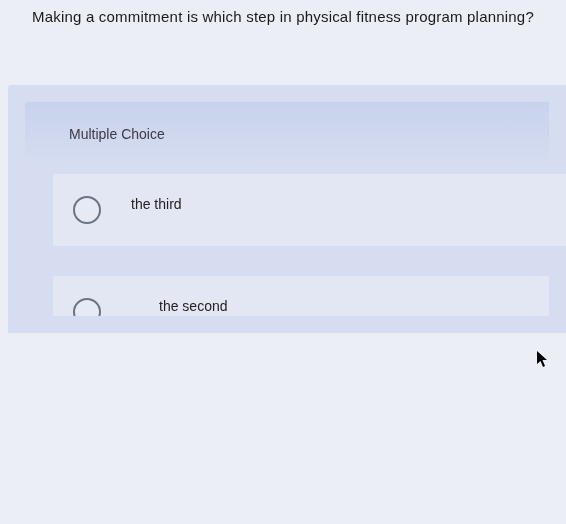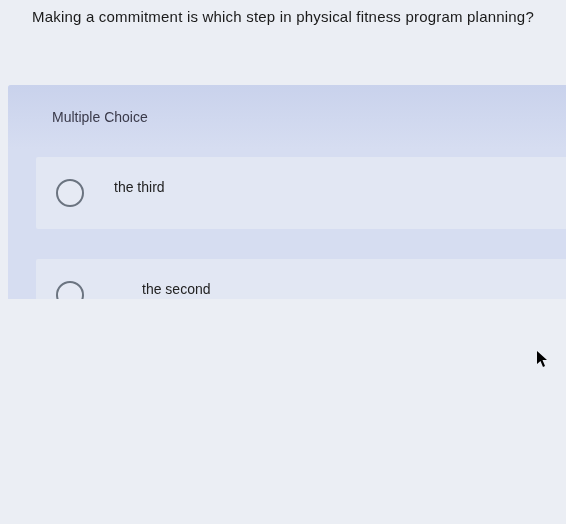--- a/index.html
+++ b/index.html
@@ -17,21 +17,21 @@
       color: #1a1a1a;
       padding: 8px 4px 0 4px;
       letter-spacing: 0.2px;
       margin-left: 28px;
     }
     .quiz-container {
       margin-top: 60px;
       margin-left: 8px;
       background: #d6ddf1;
       border-radius: 3px 0 0 0;
-      padding: 0;
+      padding: 17px;
       width: 558px;
     }
     .mc-header {
       font-size: 14px;
       color: #3a3a4a;
       font-weight: 500;
       padding: 24px 0 24px 44px;
       background: linear-gradient(180deg, #c9d2ec 0%, #d6ddf1 100%);
       border-radius: 3px 0 0 0;
     }

